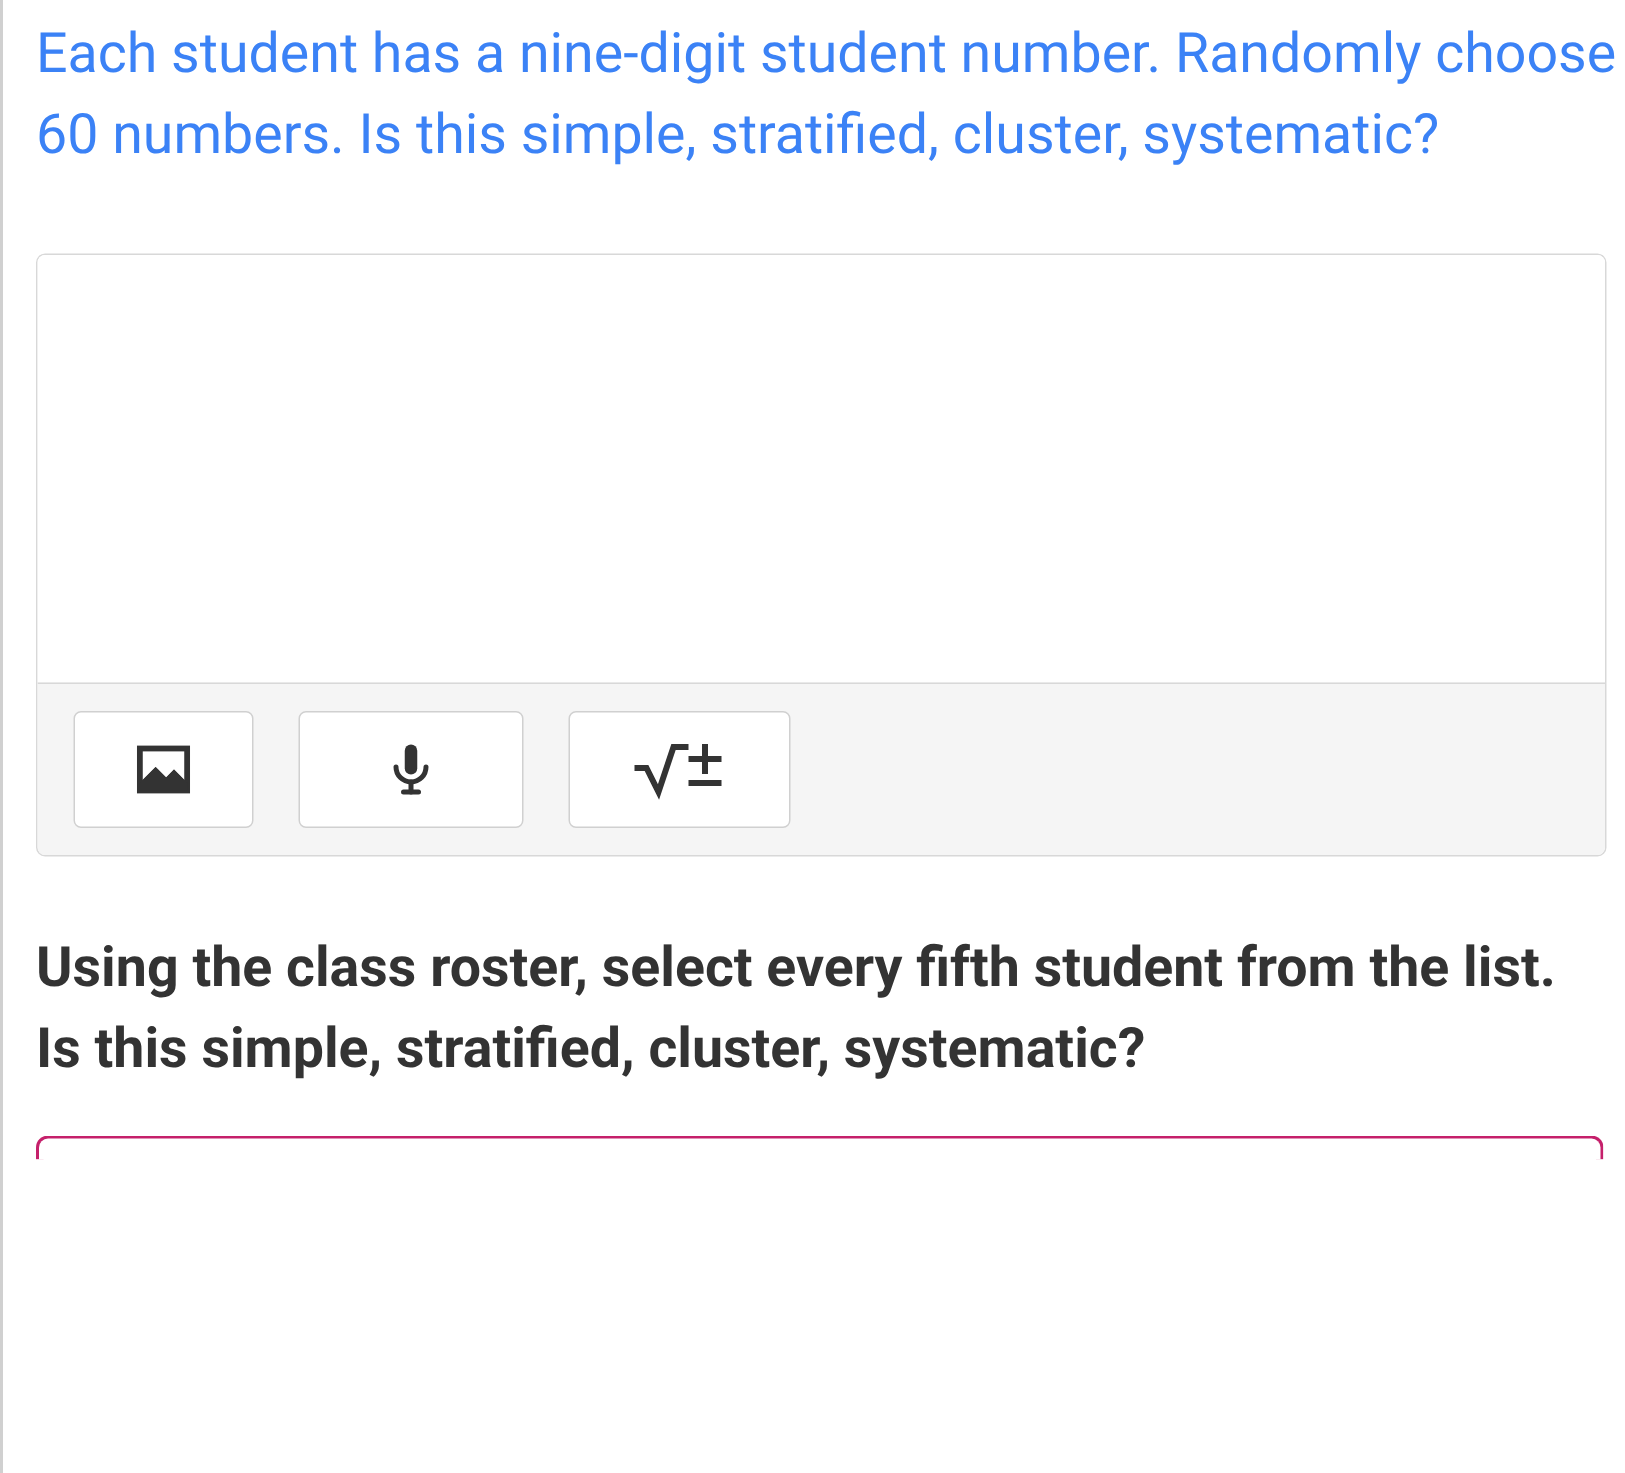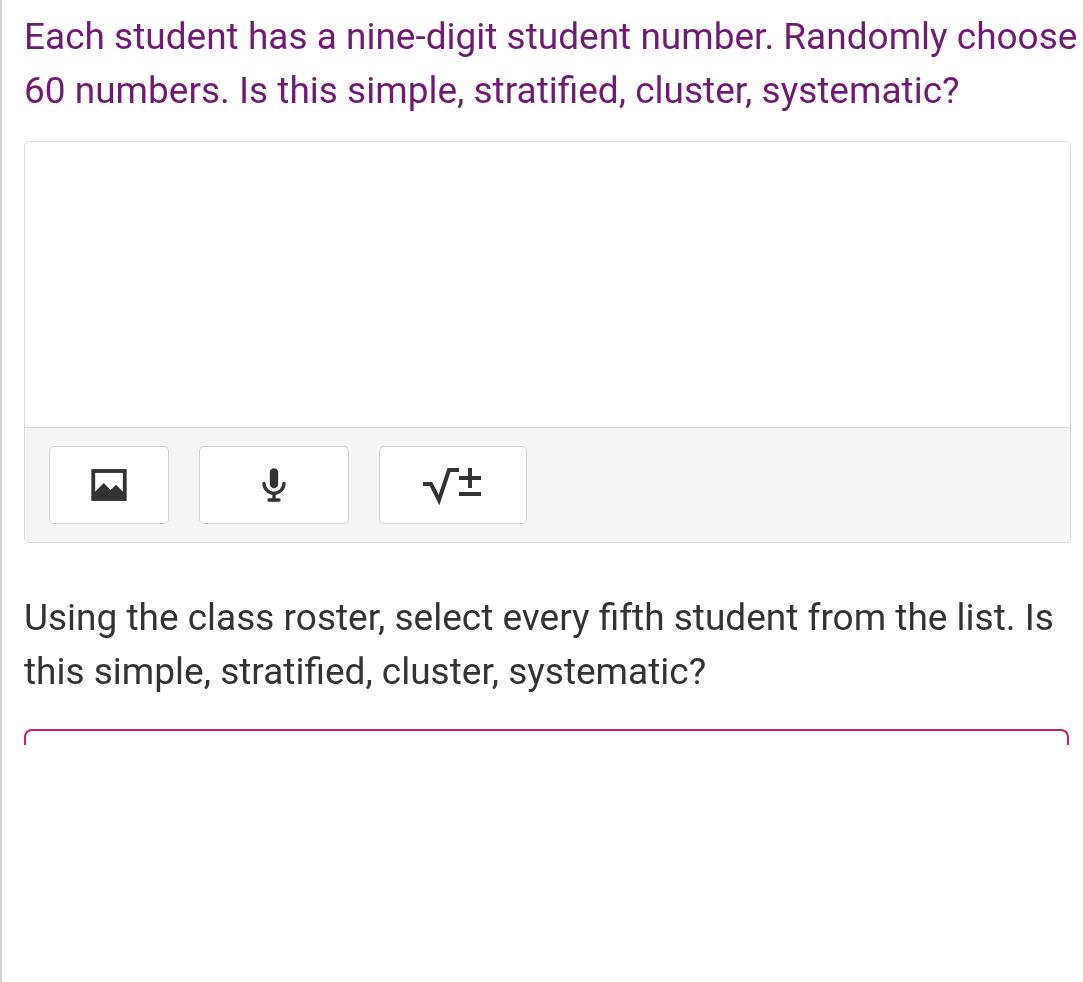--- a/index.html
+++ b/index.html
@@ -12,23 +12,23 @@
   }
   .page {
     border-left: 2px solid #d0d0d0;
     width: 100%;
     height: 100%;
     padding: 10px 0 0 22px;
   }
   .question-text {
     font-size: 37px;
     line-height: 1.45;
-    color: #701a75;
+    color: #3b82f6;
     font-weight: 400;
-    margin-bottom: 24px;
+    margin-bottom: 52px;
     padding-right: 2px;
   }
   .answer-block {
     border: 1px solid #d8d8d8;
     border-radius: 6px;
     overflow: hidden;
     margin-right: 12px;
     margin-bottom: 48px;
   }
   .answer-textarea {
@@ -63,21 +63,21 @@
     justify-content: center;
     cursor: pointer;
   }
   .tool-btn svg { display: block; }
   .mic-btn { width: 150px; }
   .math-btn { width: 148px; }
   .question2-text {
     font-size: 37px;
     line-height: 1.45;
     color: #333;
-    font-weight: 400;
+    font-weight: 700;
     margin-bottom: 30px;
     padding-right: 28px;
   }
   .answer-block2 {
     border: 2px solid #c5206b;
     border-radius: 8px;
     margin-right: 14px;
     height: 16px;
     border-bottom: none;
     border-bottom-left-radius: 0;

